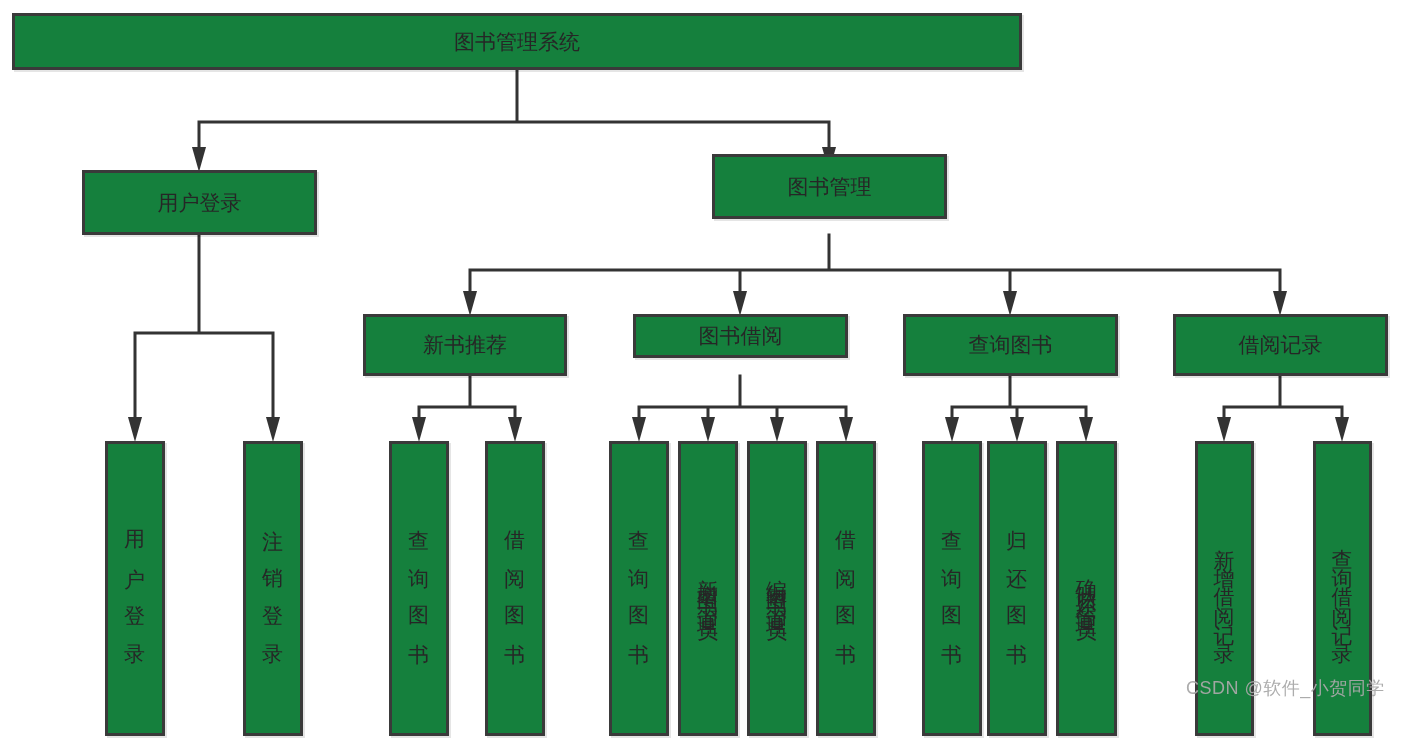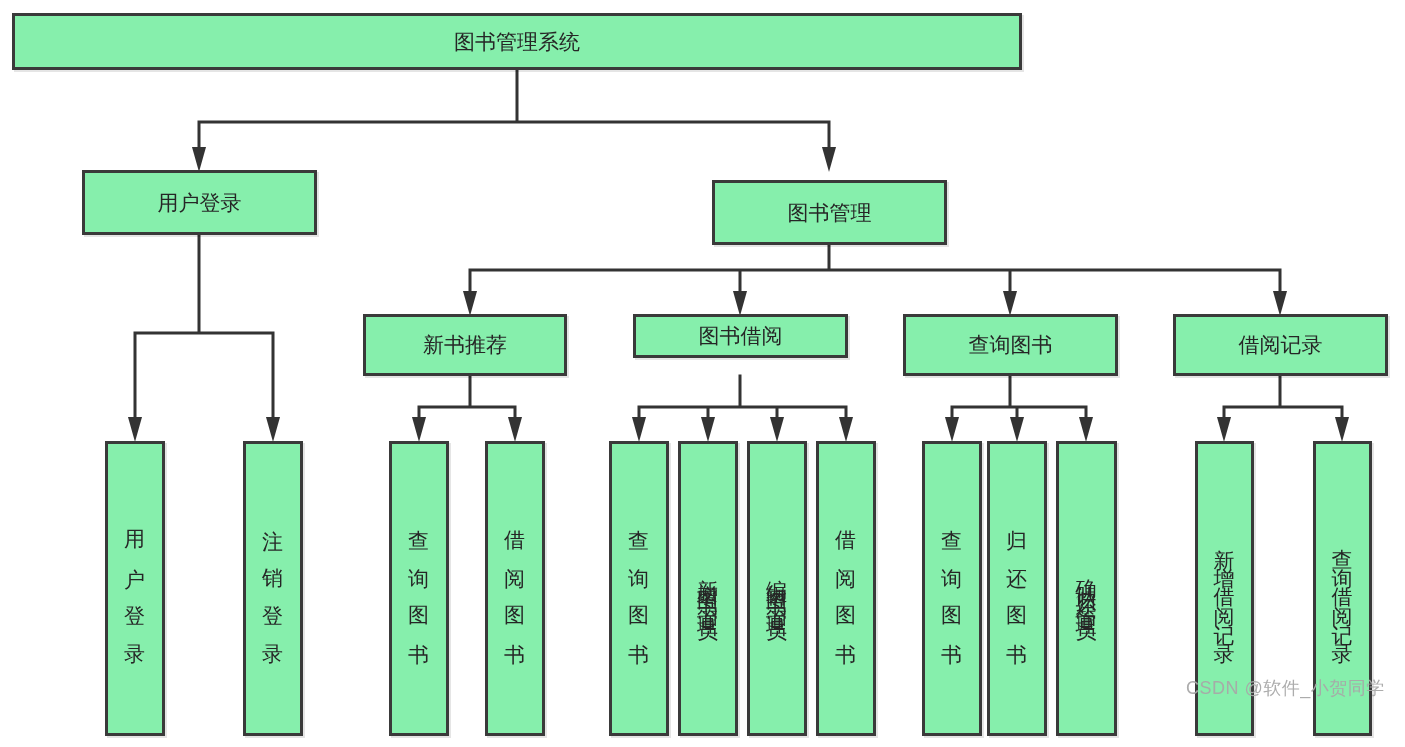--- a/index.html
+++ b/index.html
@@ -2,21 +2,21 @@
 <html><head>
 <meta charset="utf-8">
 <style>
   html,body{margin:0;padding:0;background:#ffffff;}
   .stage{
     position:relative;width:1405px;height:747px;background:#ffffff;
     font-family:"Liberation Sans","DejaVu Sans",sans-serif;overflow:hidden;
   }
   svg.wires{position:absolute;left:0;top:0;z-index:0;}
   .node{
-    position:absolute;box-sizing:border-box;background:#86efac;
+    position:absolute;box-sizing:border-box;background:#15803d;
     border:3px solid #3a3a3a;display:flex;align-items:center;justify-content:center;
     color:#262626;font-size:21px;z-index:1;box-shadow:2px 2px 0 rgba(0,0,0,0.10);
     text-align:center;
   }
   .leaf span{
     writing-mode:vertical-lr;text-orientation:mixed;
     font-size:21px;line-height:1;display:block;
   }
   .watermark{
     position:absolute;left:1186px;top:676px;z-index:6;
@@ -61,21 +61,21 @@
     </g>
   </svg>
 
   <div class="node" style="left:12px;top:13px;width:1010px;height:57px">
     <span>图书管理系统</span>
   </div>
 
   <div class="node" style="left:82px;top:170px;width:235px;height:65px">
     <span>用户登录</span>
   </div>
-  <div class="node" style="left:712px;top:180px;width:235px;height:65px">
+  <div class="node" style="left:712px;top:154px;width:235px;height:65px">
     <span>图书管理</span>
   </div>
 
   <div class="node" style="left:363px;top:314px;width:204px;height:62px">
     <span>新书推荐</span>
   </div>
   <div class="node" style="left:633px;top:314px;width:215px;height:44px">
     <span>图书借阅</span>
   </div>
   <div class="node" style="left:903px;top:314px;width:215px;height:62px">

